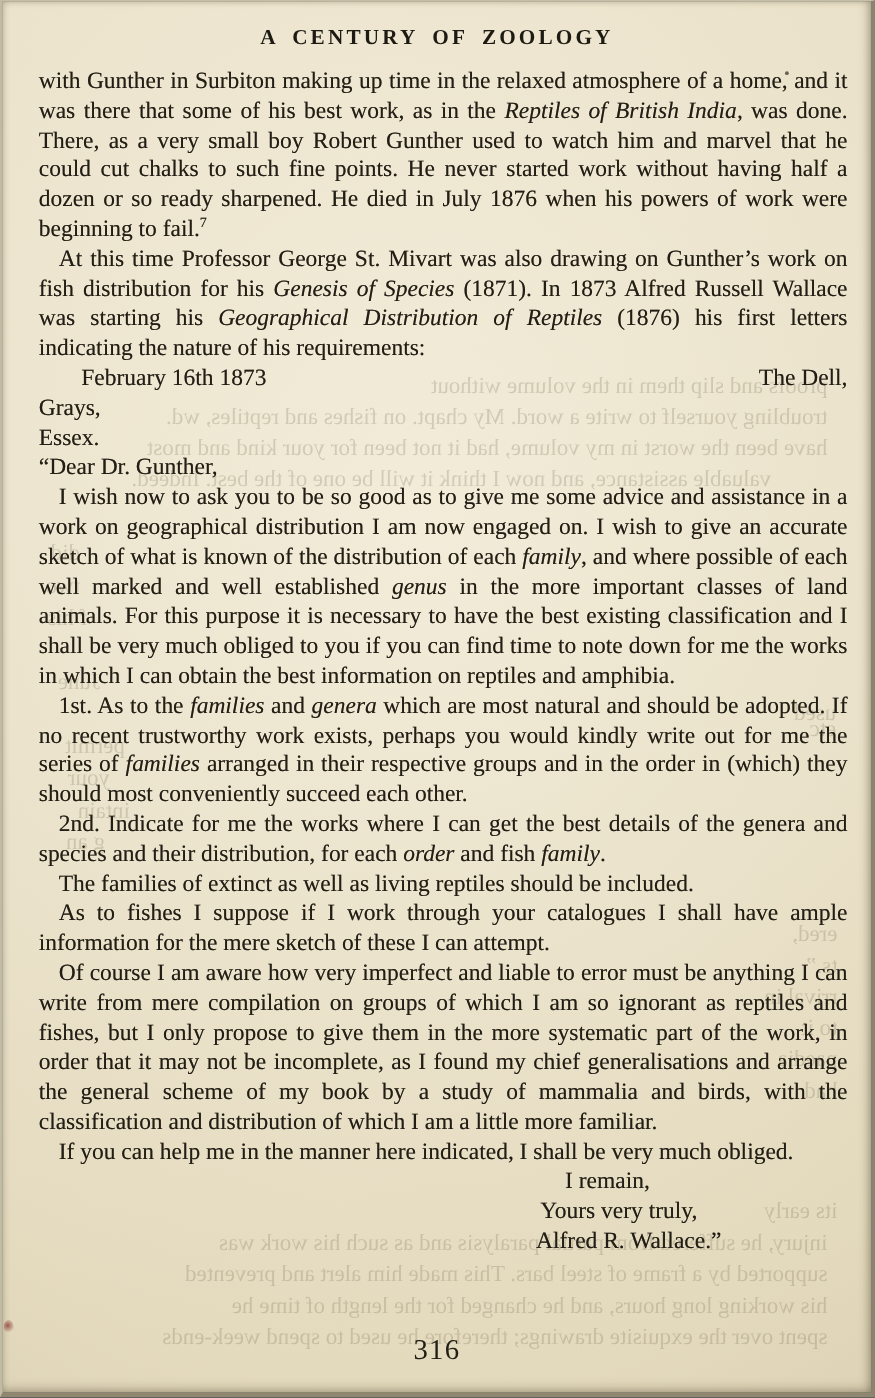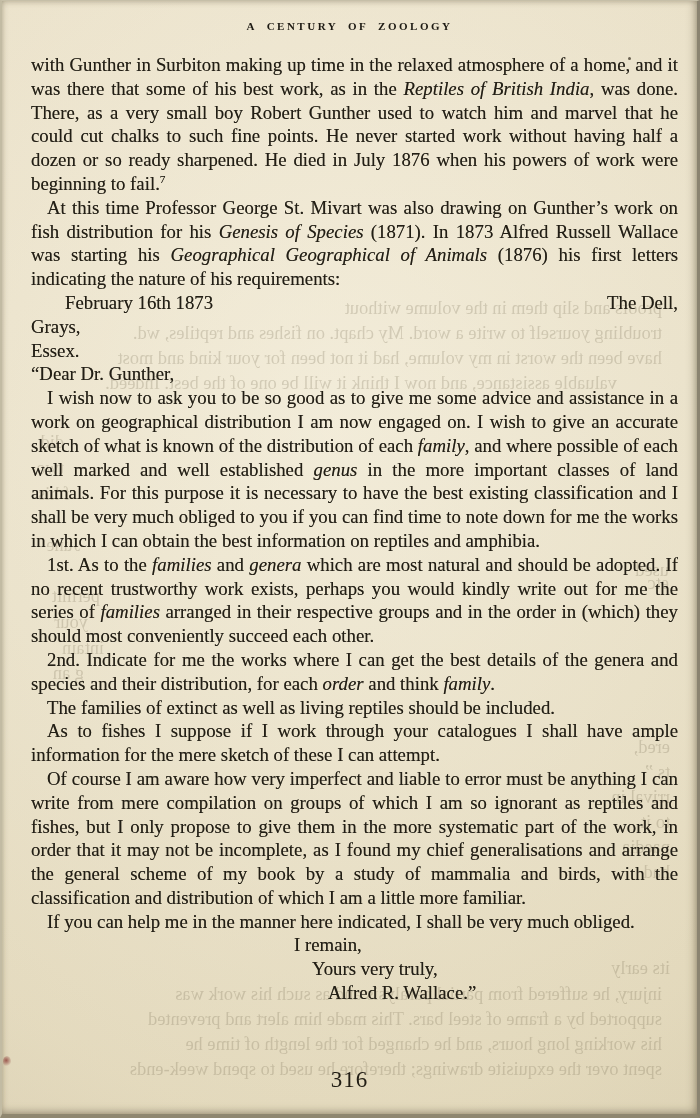--- a/index.html
+++ b/index.html
@@ -20,38 +20,38 @@
       inset -5px 0 8px -3px rgba(95,85,62,0.45),
       inset 0 -6px 9px -4px rgba(95,85,62,0.40),
       inset 3px 0 6px -3px rgba(120,110,85,0.30),
       inset 0 3px 6px -3px rgba(120,110,85,0.25);
     font-family:"Liberation Serif","DejaVu Serif",serif;
     color:#221e15;
   }
   .running-head{
     position:absolute;top:19px;left:0;width:100%;
     text-align:center;
-    font-size:11px;font-weight:bold;
+    font-size:17px;font-weight:bold;
     letter-spacing:2.5px;word-spacing:5px;
     color:#1d1a13;
   }
   .text-column{
     position:absolute;left:29px;top:52px;width:647px;
     font-size:18.8px;line-height:23.8px;
     text-align:justify;
     text-shadow:0 0 0.4px rgba(30,25,15,0.55);
   }
   .text-column p{margin:0;}
   .text-column p.ind{text-indent:16px;}
   .text-column em{font-style:italic;}
   .text-column sup{font-size:0.6em;vertical-align:super;line-height:0;}
   .dateline{display:flex;justify-content:space-between;}
   .dateline .dl-left{padding-left:34px;}
   .rightline{}
-  .close-line{text-align:left;}
+  .close-line{text-align:center;}
   .close-step-1{padding-left:263px;}
   .close-step-2{padding-left:281px;}
   .close-step-3{padding-left:297px;}
   .page-number{
     position:absolute;left:0;top:1066px;width:100%;
     text-align:center;font-size:23px;letter-spacing:1px;
   }
   
   .bleed-layer{position:absolute;inset:0;pointer-events:none;}
   .bleed-line{
@@ -104,31 +104,31 @@
       <div class="bleed-line" style="top: 982px; left: 40px; width: 620px;">injury, he suffered from partial paralysis and as such his work was</div>
       <div class="bleed-line" style="top: 1007px; left: 40px; width: 620px;">supported by a frame of steel bars. This made him alert and prevented</div>
       <div class="bleed-line" style="top: 1032px; left: 40px; width: 620px;">his working long hours, and he changed for the length of time he</div>
       <div class="bleed-line" style="top: 1057px; left: 40px; width: 620px;">spent over the exquisite drawings; therefore he used to spend week-ends</div>
     </div>
 
   <div class="running-head">A CENTURY OF ZOOLOGY</div>
 
   <div class="text-column">
       <p><span>with Gunther in Surbiton making up time in the relaxed atmosphere of a home, and it was there that some of his best work, as in the </span><em>Reptiles of British India</em><span>, was done. There, as a very small boy Robert Gunther used to watch him and marvel that he could cut chalks to such fine points. He never started work without having half a dozen or so ready sharpened. He died in July 1876 when his powers of work were beginning to fail.</span><sup>7</sup></p>
-      <p class="ind"><span>At this time Professor George St. Mivart was also drawing on Gunther’s work on fish distribution for his </span><em>Genesis of Species</em><span> (1871). In 1873 Alfred Russell Wallace was starting his </span><em>Geographical Geographical of Animals</em><span> (1876) his first letters indicating the nature of his requirements:</span></p>
+      <p class="ind"><span>At this time Professor George St. Mivart was also drawing on Gunther’s work on fish distribution for his </span><em>Genesis of Species</em><span> (1871). In 1873 Alfred Russell Wallace was starting his </span><em>Geographical Distribution of Reptiles</em><span> (1876) his first letters indicating the nature of his requirements:</span></p>
       <div class="dateline">
         <span class="dl-left">February 16th 1873</span>
         <span>The Dell,</span>
       </div>
       <div class="rightline">Grays,</div>
       <div class="rightline">Essex.</div>
       <p><span>“Dear Dr. Gunther,</span></p>
       <p class="ind"><span>I wish now to ask you to be so good as to give me some advice and assistance in a work on geographical distribution I am now engaged on. I wish to give an accurate sketch of what is known of the distribution of each </span><em>family</em><span>, and where possible of each well marked and well established </span><em>genus</em><span> in the more important classes of land animals. For this purpose it is necessary to have the best existing classification and I shall be very much obliged to you if you can find time to note down for me the works in which I can obtain the best information on reptiles and amphibia.</span></p>
       <p class="ind"><span>1st. As to the </span><em>families</em><span> and </span><em>genera</em><span> which are most natural and should be adopted. If no recent trustworthy work exists, perhaps you would kindly write out for me the series of </span><em>families</em><span> arranged in their respective groups and in the order in (which) they should most conveniently succeed each other.</span></p>
-      <p class="ind"><span>2nd. Indicate for me the works where I can get the best details of the genera and species and their distribution, for each </span><em>order</em><span> and think </span><em>family</em><span>.</span></p>
+      <p class="ind"><span>2nd. Indicate for me the works where I can get the best details of the genera and species and their distribution, for each </span><em>order</em><span> and fish </span><em>family</em><span>.</span></p>
       <p class="ind"><span>The families of extinct as well as living reptiles should be included.</span></p>
       <p class="ind"><span>As to fishes I suppose if I work through your catalogues I shall have ample information for the mere sketch of these I can attempt.</span></p>
       <p class="ind"><span>Of course I am aware how very imperfect and liable to error must be anything I can write from mere compilation on groups of which I am so ignorant as reptiles and fishes, but I only propose to give them in the more systematic part of the work, in order that it may not be incomplete, as I found my chief generalisations and arrange the general scheme of my book by a study of mammalia and birds, with the classification and distribution of which I am a little more familiar.</span></p>
       <p class="ind"><span>If you can help me in the manner here indicated, I shall be very much obliged.</span></p>
       <div class="close-line close-step-1">I remain,</div>
       <div class="close-line close-step-2">Yours very truly,</div>
       <div class="close-line close-step-3">Alfred R. Wallace.”</div>
     </div>
 
   <div class="page-number">316</div>

